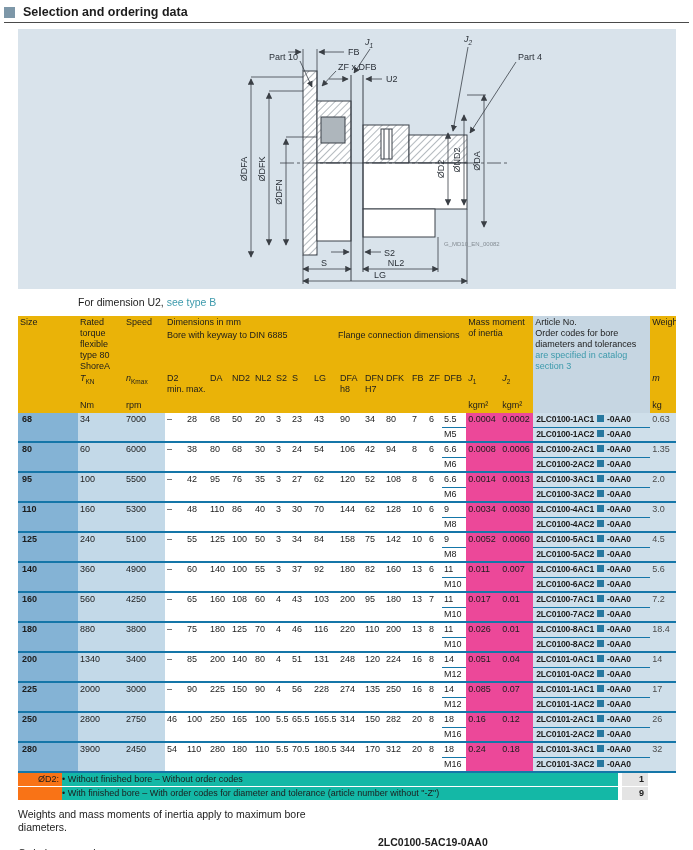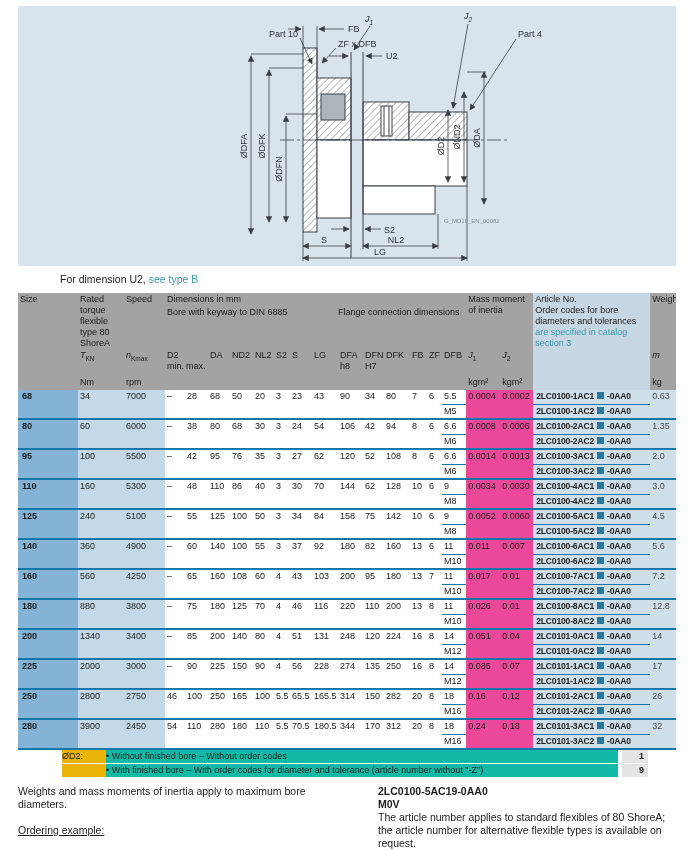--- a/index.html
+++ b/index.html
@@ -9,28 +9,28 @@
 
   
   .titlebar{display:flex;align-items:flex-start;margin:5px 0 0 4px;padding-bottom:3px;
             border-bottom:1px solid #4a4a4a;width:685px;}
   .title-sq{width:11px;height:11px;background:#7d97a8;margin:2px 8px 0 0;flex:0 0 auto;}
   .titlebar h1{font-size:12.5px;margin:0;font-weight:bold;}
 
   
   .panel{width:658px;height:260px;margin:6px 0 0 18px;background:#d9e3eb;}
 
-  .u2note{margin:7px 0 8px 18px;font-size:10.5px;padding-left:42px;}
+  .u2note{margin:7px 0 8px 36px;font-size:10.5px;padding-left:42px;}
   .link{color:#3d9aac;cursor:pointer;}
 
   
   table.sel{border-collapse:collapse;table-layout:fixed;width:658px;margin-left:18px;
             font-size:9px;line-height:11px;}
   th,td{padding:1px 2px 0 2px;text-align:left;font-weight:normal;vertical-align:top;overflow:hidden;}
-  thead th{background:#a3a3a3;}
+  thead th{background:#eab308;}
   thead .art-h{background:#c6d6e2;}
   tr.h1 th{height:52px;}
   tr.h2 th{height:26px;}
   tr.h3 th{height:11px;vertical-align:bottom;padding-bottom:2px;}
   .dims-wrap{display:flex;margin-top:2px;}
   .dims-bore{width:171px;flex:0 0 171px;}
   .dims-flange{flex:1;}
   sub{font-size:6.5px;}
   .it{font-style:italic;}
   .tealtxt{color:#3d9aac;}
@@ -47,42 +47,46 @@
   td.c-dfb1{border-bottom:1px solid #1576a8;}
   td.c-art{background:#cfdfea;font-weight:bold;font-size:8.6px;white-space:nowrap;
            letter-spacing:-0.2px;padding-left:3px;}
   td.c-art1{border-bottom:1px solid #1576a8;}
   td.c-w{background:#cfdfea;color:#4a4a4a;}
   .ph-sq{display:inline-block;width:7px;height:7px;background:#27789f;margin:0 3px;}
 
   
   .fnband{width:658px;margin-left:18px;font-size:9px;}
   .fnrow{display:flex;height:13px;line-height:13px;margin-bottom:1px;}
-  .fn-label{width:44px;background:#eab308;padding-left:0;box-sizing:border-box;margin-left:44px;}
+  .fn-label{width:44px;background:#f97316;padding-left:20px;box-sizing:border-box;}
   .fn-text{flex:1;background:#14b8a6;}
   .fn-gap{width:4px;}
   .fn-num{width:26px;background:#e4e4e4;text-align:right;padding-right:4px;
           box-sizing:border-box;font-weight:bold;}
   .fn-tail{width:28px;}
 
   
   .bottom{display:flex;margin:8px 0 0 18px;width:658px;font-size:10.5px;line-height:13px;}
   .bcol-l{width:332px;flex:0 0 332px;}
   .bcol-r{margin-left:28px;flex:1;}
   .bcol-l p, .bcol-r p{margin:0 0 13px 0;}
   .uline{text-decoration:underline;}
-  .b{font-weight:bold;}
+  .b{font-weight:bold;margin-top:28px;}
 
   svg text{font-family:"Liberation Sans","DejaVu Sans",sans-serif;}
 </style>
 </head>
 <body>
 
 <div class="page">
 
+  <div class="titlebar">
+    <span class="title-sq"></span>
+    <h1>Selection and ordering data</h1>
+  </div>
 
   <div class="panel">
     <svg viewBox="0 0 658 260" width="658" height="260">
       <defs>
         <pattern id="hat" width="5" height="5" patternTransform="rotate(45)" patternUnits="userSpaceOnUse">
           <rect width="5" height="5" fill="#ffffff"></rect>
           <line x1="0" y1="0" x2="0" y2="5" stroke="#6a7580" stroke-width="1"></line>
         </pattern>
         <marker id="ar" viewBox="0 0 10 10" refX="9" refY="5" markerWidth="8" markerHeight="8" orient="auto-start-reverse">
           <path d="M0,0 L10,5 L0,10 z" fill="#3a3f45"></path>
@@ -462,21 +466,21 @@
       <td rowspan="2" class="rs">116</td>
       <td rowspan="2" class="rs">220</td>
       <td rowspan="2" class="rs">110</td>
       <td rowspan="2" class="rs">200</td>
       <td rowspan="2" class="rs">13</td>
       <td rowspan="2" class="rs">8</td>
       <td class="c-dfb1">11</td>
       <td rowspan="2" class="rs c-right">0.026</td>
       <td rowspan="2" class="rs c-right">0.01</td>
       <td class="c-art c-art1"><span>2LC0100-8AC1</span><span class="ph-sq"></span><span>-0AA0</span></td>
-      <td rowspan="2" class="rs c-w">12.8</td>
+      <td rowspan="2" class="rs c-w">18.4</td>
     </tr>
     <tr class="line2">
       <td>M10</td>
       <td class="c-art"><span>2LC0100-8AC2</span><span class="ph-sq"></span><span>-0AA0</span></td>
     </tr>
 
     <tr class="line1">
       <td rowspan="2" class="rs c-size">200</td>
       <td rowspan="2" class="rs c-val">1340</td>
       <td rowspan="2" class="rs c-val">3400</td>

